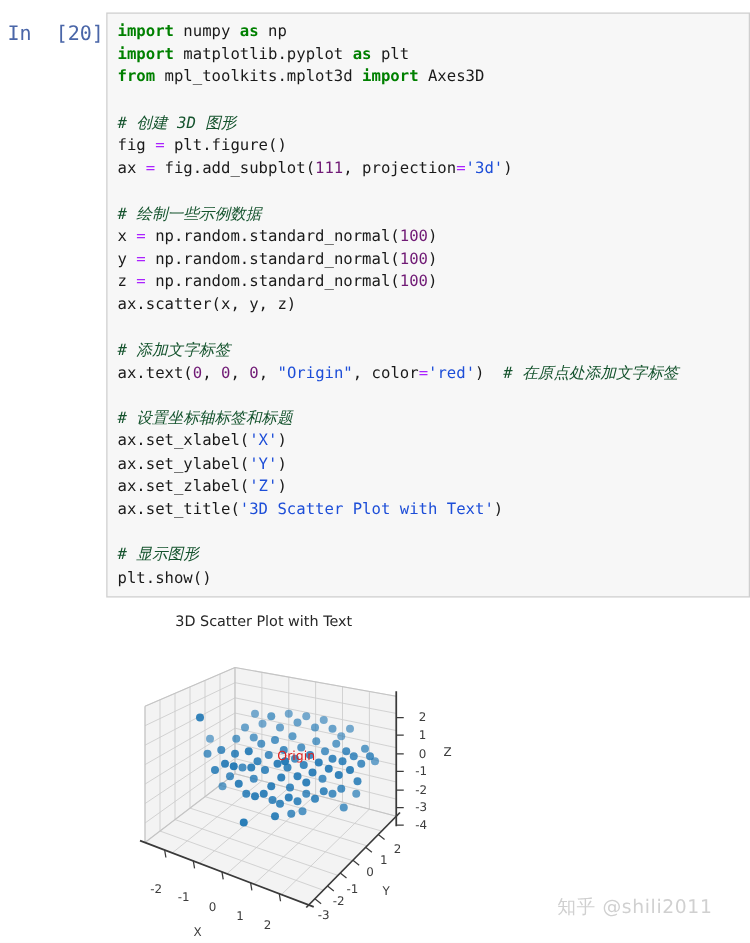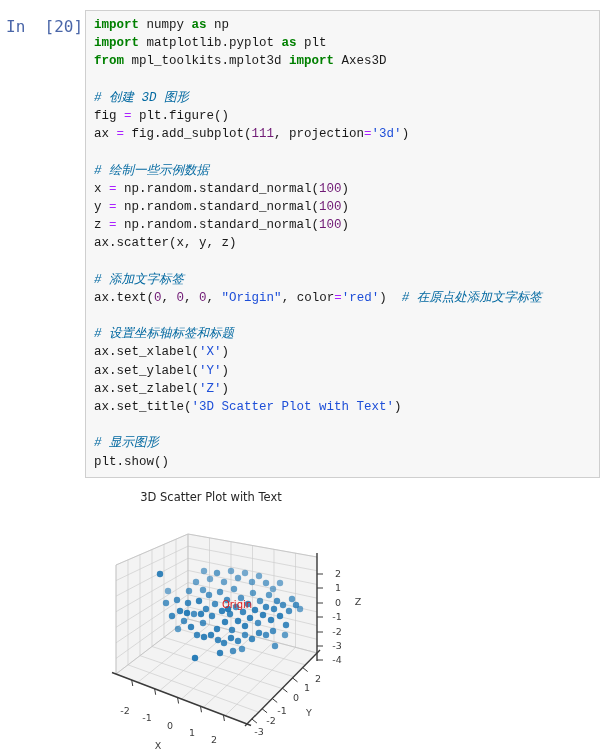--- a/index.html
+++ b/index.html
@@ -5,26 +5,26 @@
   html,body{margin:0;padding:0;background:#fff;}
   .page{position:relative;width:600px;height:754px;background:#ffffff;overflow:hidden;
         font-family:"DejaVu Sans",sans-serif;}
   .prompt{position:absolute;left:6px;top:17px;width:74px;text-align:left;
           font-family:"DejaVu Sans Mono",monospace;font-size:16px;color:#4a66a8;
           white-space:pre;}
   .cell{position:absolute;left:85px;top:10px;width:515px;height:468px;
         background:#f7f7f7;border:1px solid #cfcfcf;box-sizing:border-box;}
   .code{margin:0;padding:5px 0 0 8px;font-family:"DejaVu Sans Mono",monospace;
         font-size:12.5px;line-height:18.2px;color:#1a1a1a;white-space:pre;}
-  .code-line{height:18.2px;font-family:Liberation Mono, monospace;}
+  .code-line{height:18.2px;}
   .tok-kw{color:#008000;font-weight:bold;}
   .tok-num{color:#701a75;}
   .tok-str{color:#1d4ed8;}
   .tok-op{color:#AA22FF;}
-  .tok-com{color:#0369a1;font-style:italic;}
+  .tok-com{color:#14532d;font-style:italic;}
   .tok-pl{color:#1a1a1a;}
   .plot{position:absolute;left:70px;top:483px;}
   .watermark{position:absolute;right:30px;top:716px;font-size:15px;color:#d0d0d0;
              text-shadow:1px 1px 0 #ffffff;letter-spacing:.5px;}
 </style>
 </head>
 <body>
 
 <div class="page">
 
@@ -212,14 +212,15 @@
           <text x="267" y="166" text-anchor="middle" font-size="9.5" fill="#3c3c3c">-3</text>
           <text x="267" y="180" text-anchor="middle" font-size="9.5" fill="#3c3c3c">-4</text>
           <text x="88" y="266" text-anchor="middle" font-size="9.5" fill="#3c3c3c">X</text>
           <text x="239" y="233" text-anchor="middle" font-size="9.5" fill="#3c3c3c">Y</text>
           <text x="288" y="122" text-anchor="middle" font-size="9.5" fill="#3c3c3c">Z</text>
         </g>
       <text x="141" y="18" text-anchor="middle" font-size="11.5" fill="#262626">3D Scatter Plot with Text</text>
     </svg>
   </div>
 
+  <div class="watermark">知乎 @shili2011</div>
 
 </div>
 
 </body></html>

